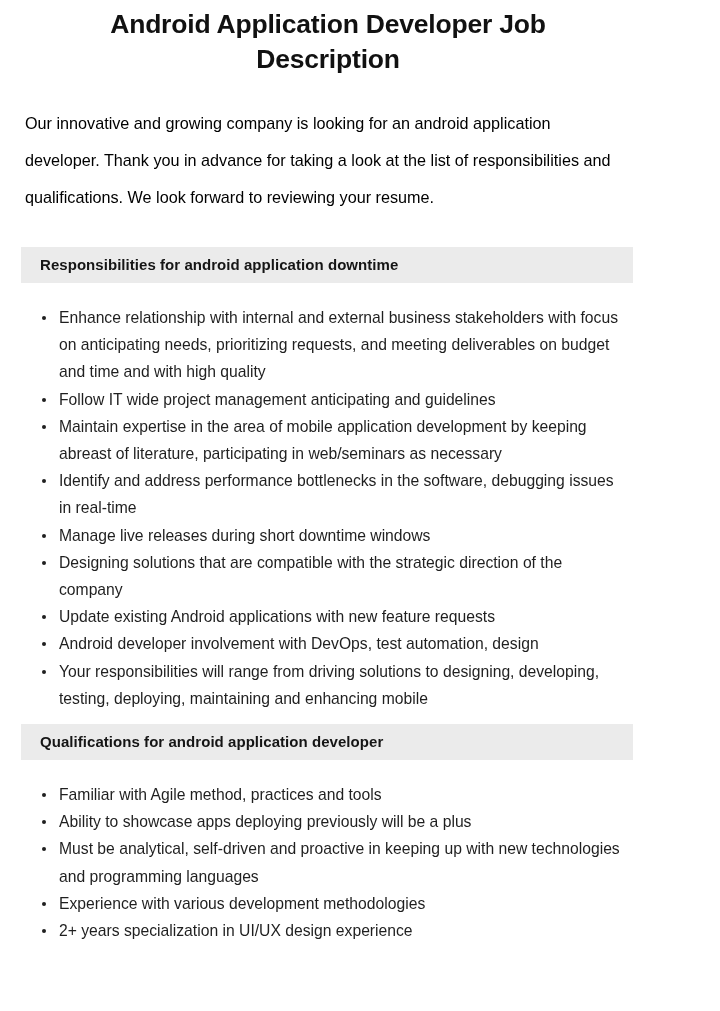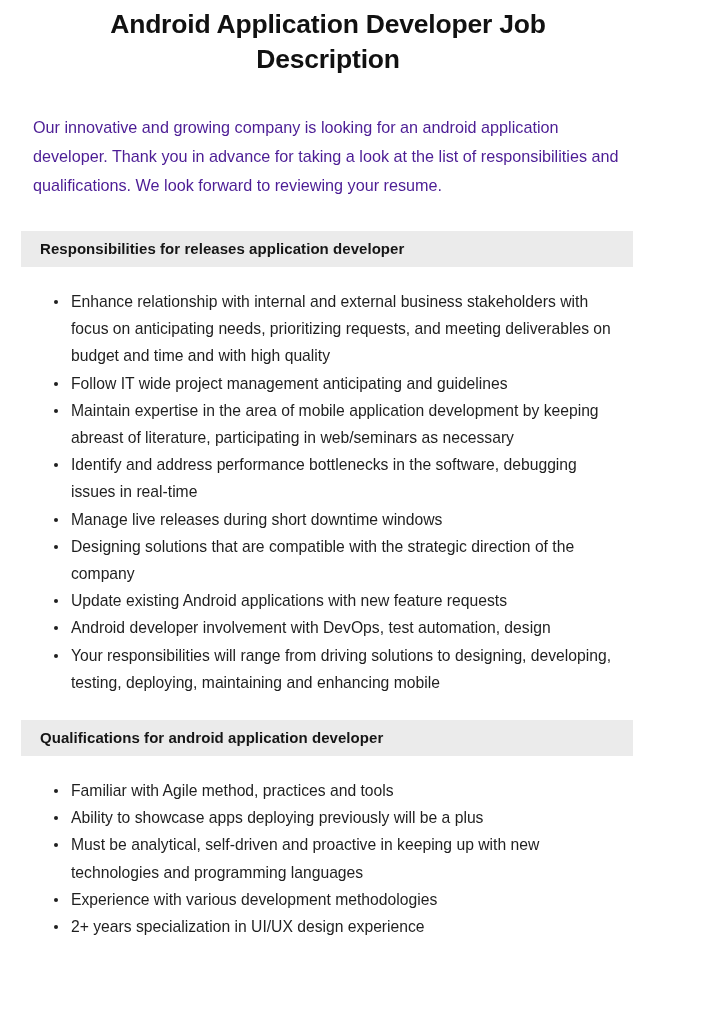--- a/index.html
+++ b/index.html
@@ -30,24 +30,24 @@
     text-align: center;
     margin: 0;
     padding: 7px 52px 0 52px;
     letter-spacing: -0.2px;
     color: #111111;
   }
 
   
   .intro {
     font-size: 16.2px;
-    line-height: 29px;
-    margin: 12px;
+    line-height: 37px;
+    margin: 4px;
     padding: 24px 25px 0 21px;
-    color: #4c1d95;
+    color: #000000;
   }
 
   
   .section-band {
     background: #ebebeb;
     margin: 0 23px 0 21px;
     padding: 9px 0 10px 19px;
     box-sizing: border-box;
   }
   .section-band-title {
@@ -58,21 +58,21 @@
     margin: 0;
     letter-spacing: 0.05px;
   }
   .band-responsibilities { margin-top: 31px; }
   .band-qualifications  { }
 
   
   ul.bullets {
     list-style: none;
     margin: 0;
-    padding: 12px;
+    padding: 0;
   }
   ul.bullets.first { padding-top: 21px; }
   ul.bullets li {
     position: relative;
     font-size: 15.7px;
     line-height: 27.2px;
     color: #1f1f1f;
     padding: 0 28px 0 59px;
     margin: 0;
   }
@@ -93,21 +93,21 @@
 </head>
 <body>
 
 <div class="page">
 
   <h1 class="doc-title">Android Application Developer Job Description</h1>
 
   <p class="intro">Our innovative and growing company is looking for an android application developer. Thank you in advance for taking a look at the list of responsibilities and qualifications. We look forward to reviewing your resume.</p>
 
   <div class="section-band band-responsibilities">
-    <h2 class="section-band-title">Responsibilities for releases application developer</h2>
+    <h2 class="section-band-title">Responsibilities for android application downtime</h2>
   </div>
 
   <ul class="bullets first" id="responsibilities-list">
       <li>Enhance relationship with internal and external business stakeholders with focus on anticipating needs, prioritizing requests, and meeting deliverables on budget and time and with high quality</li>
       <li>Follow IT wide project management anticipating and guidelines</li>
       <li>Maintain expertise in the area of mobile application development by keeping abreast of literature, participating in web/seminars as necessary</li>
       <li>Identify and address performance bottlenecks in the software, debugging issues in real-time</li>
       <li>Manage live releases during short downtime windows</li>
       <li>Designing solutions that are compatible with the strategic direction of the company</li>
       <li>Update existing Android applications with new feature requests</li>

